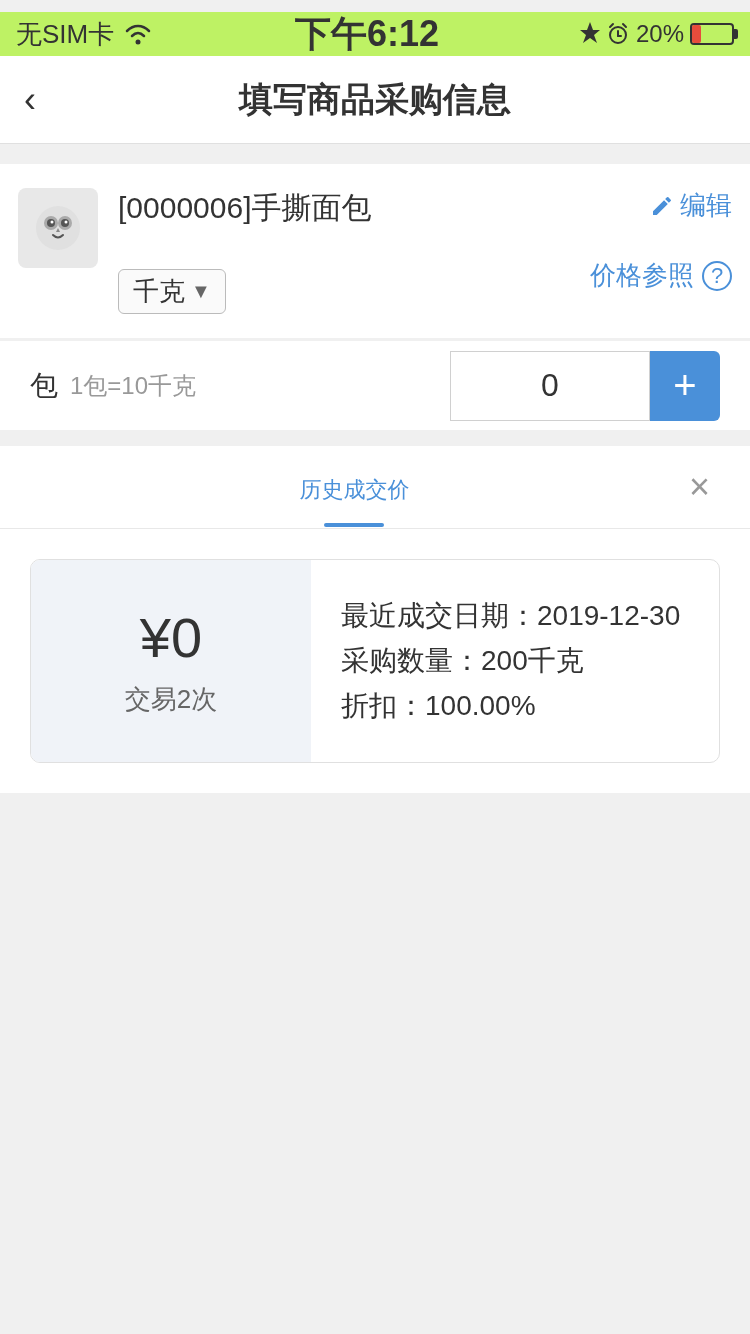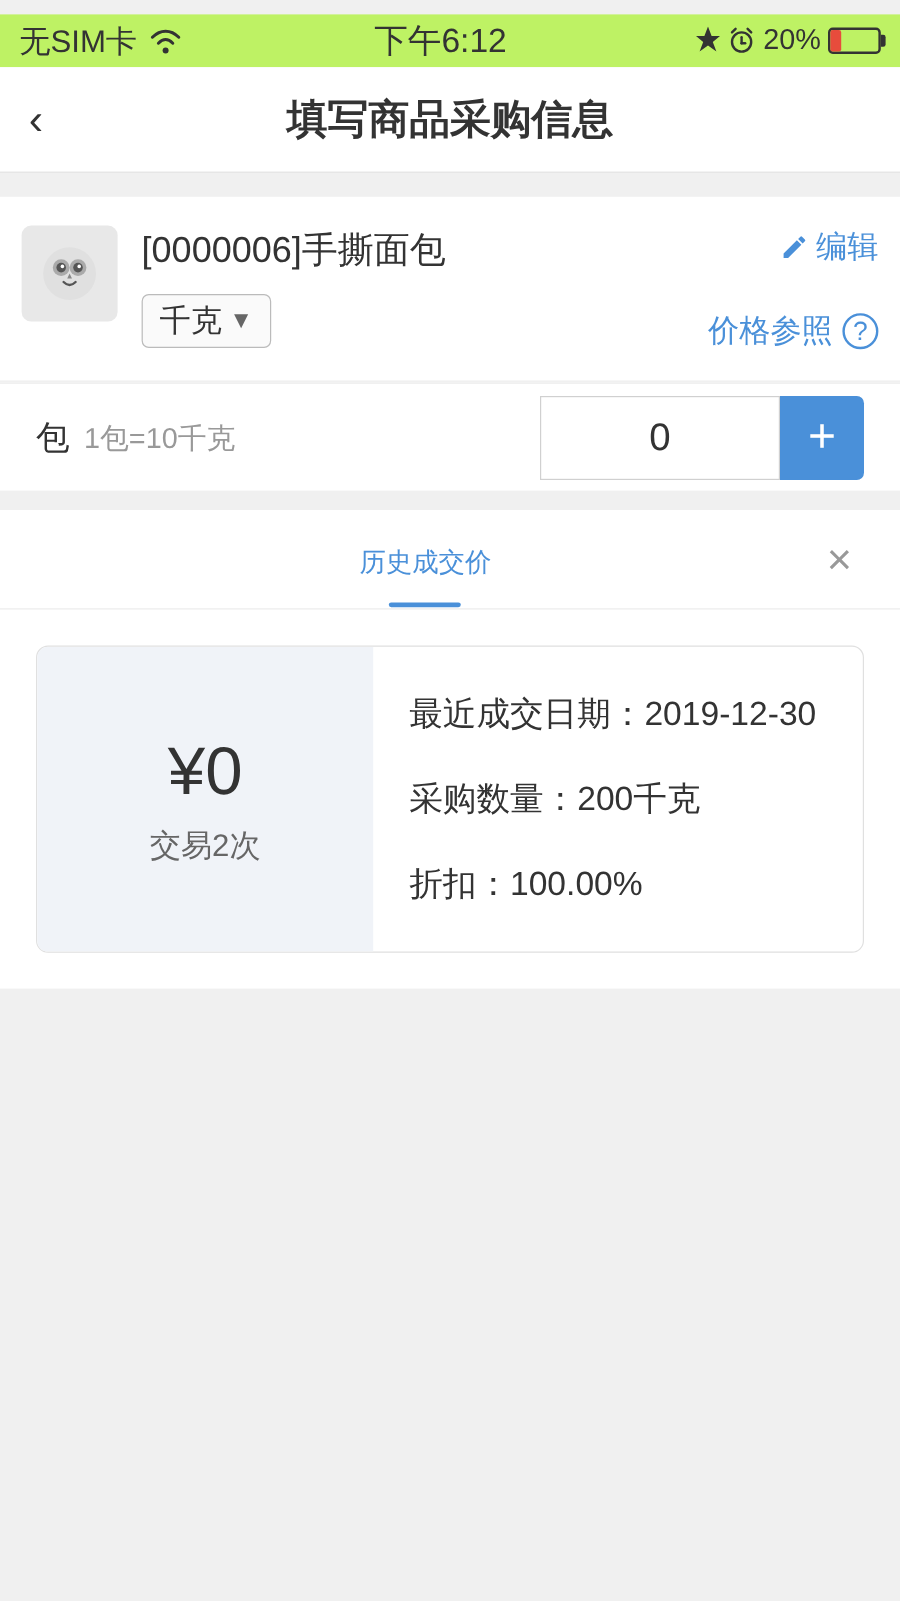--- a/index.html
+++ b/index.html
@@ -25,22 +25,22 @@
       font-size: 26px;
       font-weight: 500;
       margin-top: 12px;
     }
     .status-left {
       display: flex;
       align-items: center;
       gap: 8px;
     }
     .status-center {
-      font-size: 28px;
-      font-weight: 400;
+      font-size: 36px;
+      font-weight: 700;
     }
     .status-right {
       display: flex;
       align-items: center;
       gap: 6px;
       font-size: 24px;
     }
     .battery {
       width: 44px;
       height: 22px;
@@ -140,20 +140,21 @@
     .unit-dropdown {
       border: 1px solid #bbb;
       border-radius: 6px;
       padding: 4px 14px;
       font-size: 26px;
       color: #333;
       background: #fafafa;
       display: flex;
       align-items: center;
       gap: 6px;
+      margin-top: 24px;
     }
     .unit-dropdown-arrow {
       font-size: 20px;
       color: #666;
     }
     .edit-btn {
       color: #4a90d9;
       font-size: 26px;
       display: flex;
       align-items: center;
@@ -309,21 +310,21 @@
     .trade-count {
       font-size: 26px;
       color: #666;
       margin-top: 12px;
     }
     .price-right-panel {
       flex: 1;
       padding: 36px 30px;
       display: flex;
       flex-direction: column;
-      gap: 32px;
+      gap: 6px;
     }
     .price-detail-row {
       font-size: 28px;
       color: #333;
       line-height: 1.4;
     }
 
     
     .bottom-area {
       background: #f0f0f0;

